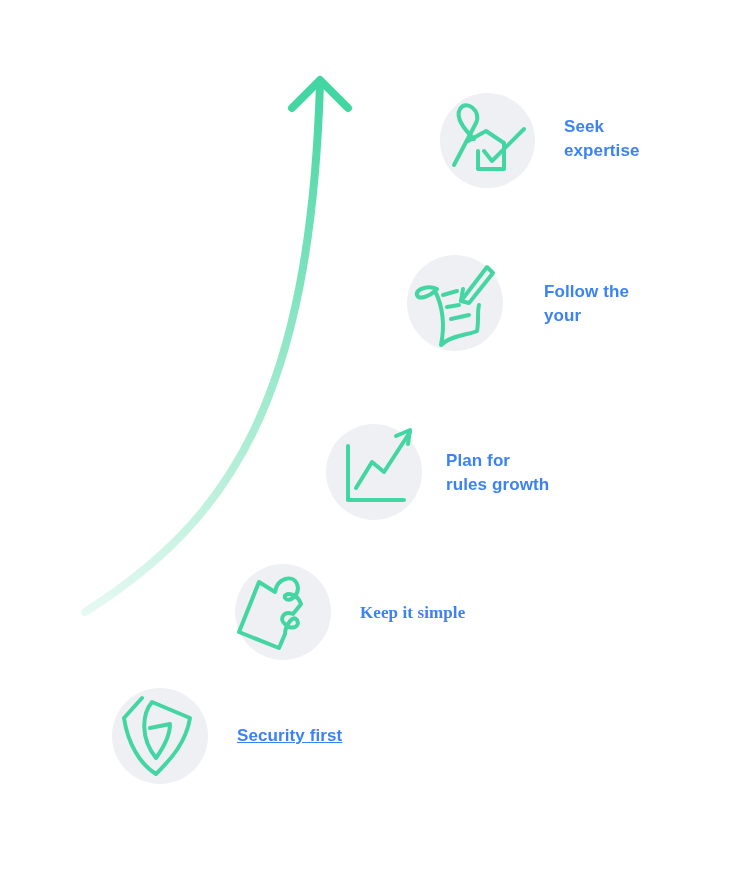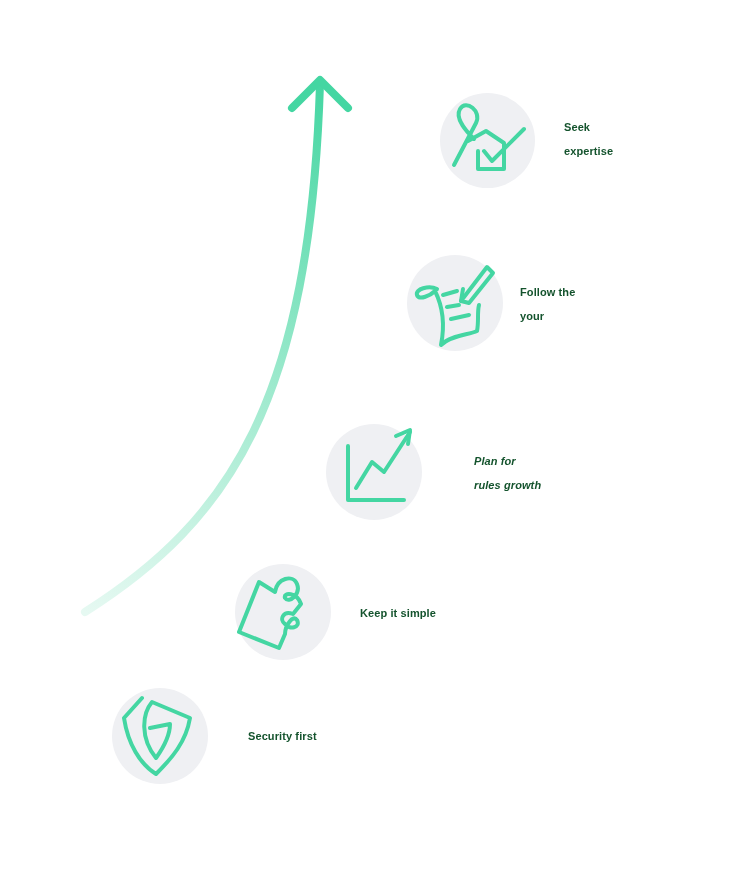--- a/index.html
+++ b/index.html
@@ -1,22 +1,22 @@
 <!DOCTYPE html>
 <html><head>
 <meta charset="utf-8">
 <style>
   html, body { margin: 0; padding: 0; background: #ffffff; }
   body { width: 750px; height: 877px; position: relative; overflow: hidden;
          font-family: "Liberation Sans", "DejaVu Sans", sans-serif; }
   #arrow { position: absolute; left: 0; top: 0; width: 750px; height: 877px; }
   .circle { position: absolute; border-radius: 50%; background: #eff0f3; }
   .circle svg { position: absolute; left: 0; top: 0; width: 100%; height: 100%; overflow: visible; }
-  .label { position: absolute; font-weight: 700; font-size: 11px; line-height: 24px;
-           color: #14532d; letter-spacing: 0.1px; white-space: nowrap; }
+  .label { position: absolute; font-weight: 700; font-size: 17px; line-height: 24px;
+           color: #3b82f6; letter-spacing: 0.1px; white-space: nowrap; }
   .icon-stroke { fill: none; stroke: #44d6a2; stroke-width: 4; stroke-linecap: round; stroke-linejoin: round; }
 </style>
 </head>
 <body>
 
 <svg id="arrow" viewBox="0 0 750 877">
   <defs>
     <linearGradient id="arrowGrad" x1="85" y1="612" x2="320" y2="80" gradientUnits="userSpaceOnUse">
       <stop offset="0" stop-color="#e6f9f2"></stop>
       <stop offset="0.5" stop-color="#9be9cc"></stop>
@@ -42,46 +42,46 @@
 <div class="circle" style="left:407px;top:255px;width:96px;height:96px;">
   <svg viewBox="0 0 96 96">
     <path class="icon-stroke" d="M30 34 C 22 30, 8 34, 10 40 C 12 46, 24 40, 28 36 C 36 52, 38 70, 34 90 C 44 80, 62 80, 70 76 C 72 66, 70 58, 72 50"></path>
     <path class="icon-stroke" d="M36 40 L50 36"></path>
     <path class="icon-stroke" d="M40 52 L52 50"></path>
     <path class="icon-stroke" d="M44 64 L62 60"></path>
     <path class="icon-stroke" d="M54 46 L80 12 L86 18 L62 48 Z"></path>
     <path class="icon-stroke" d="M54 46 L56 34"></path>
   </svg>
 </div>
-<div class="label" style="left:520px;top:280px;">
+<div class="label" style="left:544px;top:280px;">
   <div>Follow the</div>
   <div>your</div>
 </div>
 
 <div class="circle" style="left:326px;top:424px;width:96px;height:96px;">
   <svg viewBox="0 0 96 96">
     <path class="icon-stroke" d="M22 22 L22 76 L78 76"></path>
     <path class="icon-stroke" d="M30 64 L46 38 L58 48 L84 8"></path>
     <path class="icon-stroke" d="M70 12 L84 6 L82 20"></path>
   </svg>
 </div>
-<div class="label" style="left:474px;top:449px;font-style:italic;">
+<div class="label" style="left:446px;top:449px;">
   <div>Plan for</div>
   <div>rules growth</div>
 </div>
 
 <div class="circle" style="left:235px;top:564px;width:96px;height:96px;">
   <svg viewBox="0 0 96 96">
     <path class="icon-stroke" d="M24 18 L40 28 C 42 14, 58 10, 62 20 C 66 30, 54 40, 50 34 C 48 28, 62 28, 66 40 L58 50 C 48 46, 44 56, 50 60 C 54 66, 66 64, 62 56 C 58 50, 50 62, 50 70 L44 84 L4 68 Z"></path>
   </svg>
 </div>
-<div class="label" style="left:360px;top:601px;">
+<div class="label" style="left:360px;top:601px;font-family:Liberation Serif, serif;">
   <div>Keep it simple</div>
 </div>
 
 <div class="circle" style="left:112px;top:688px;width:96px;height:96px;">
   <svg viewBox="0 0 96 96">
     <path class="icon-stroke" d="M30 10 L12 30 C 16 56, 28 76, 44 86 C 60 70, 74 54, 78 30 L40 14 C 30 26, 28 50, 44 70 C 54 56, 58 44, 58 36 L38 40"></path>
   </svg>
 </div>
-<div class="label" style="left:248px;top:724px;">
+<div class="label" style="left:237px;top:724px;text-decoration:underline;">
   <div>Security first</div>
 </div>
 
 </body></html>

